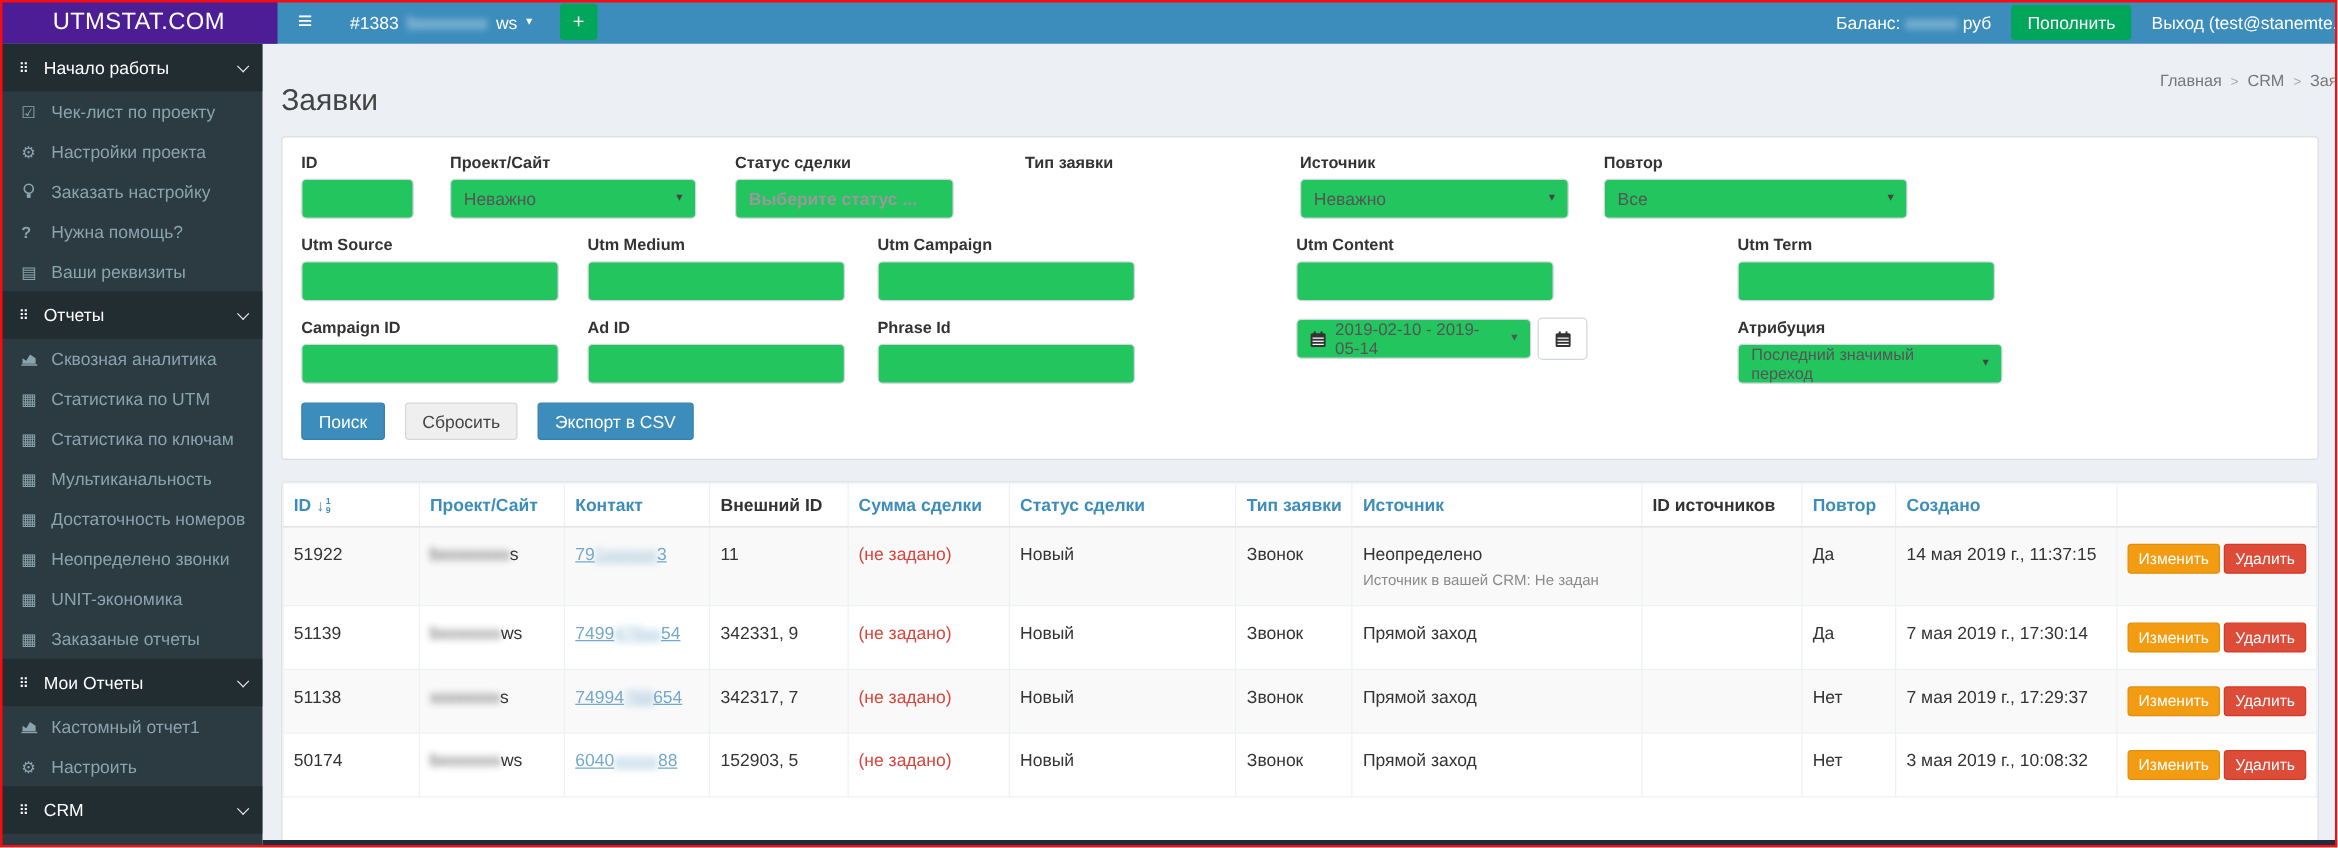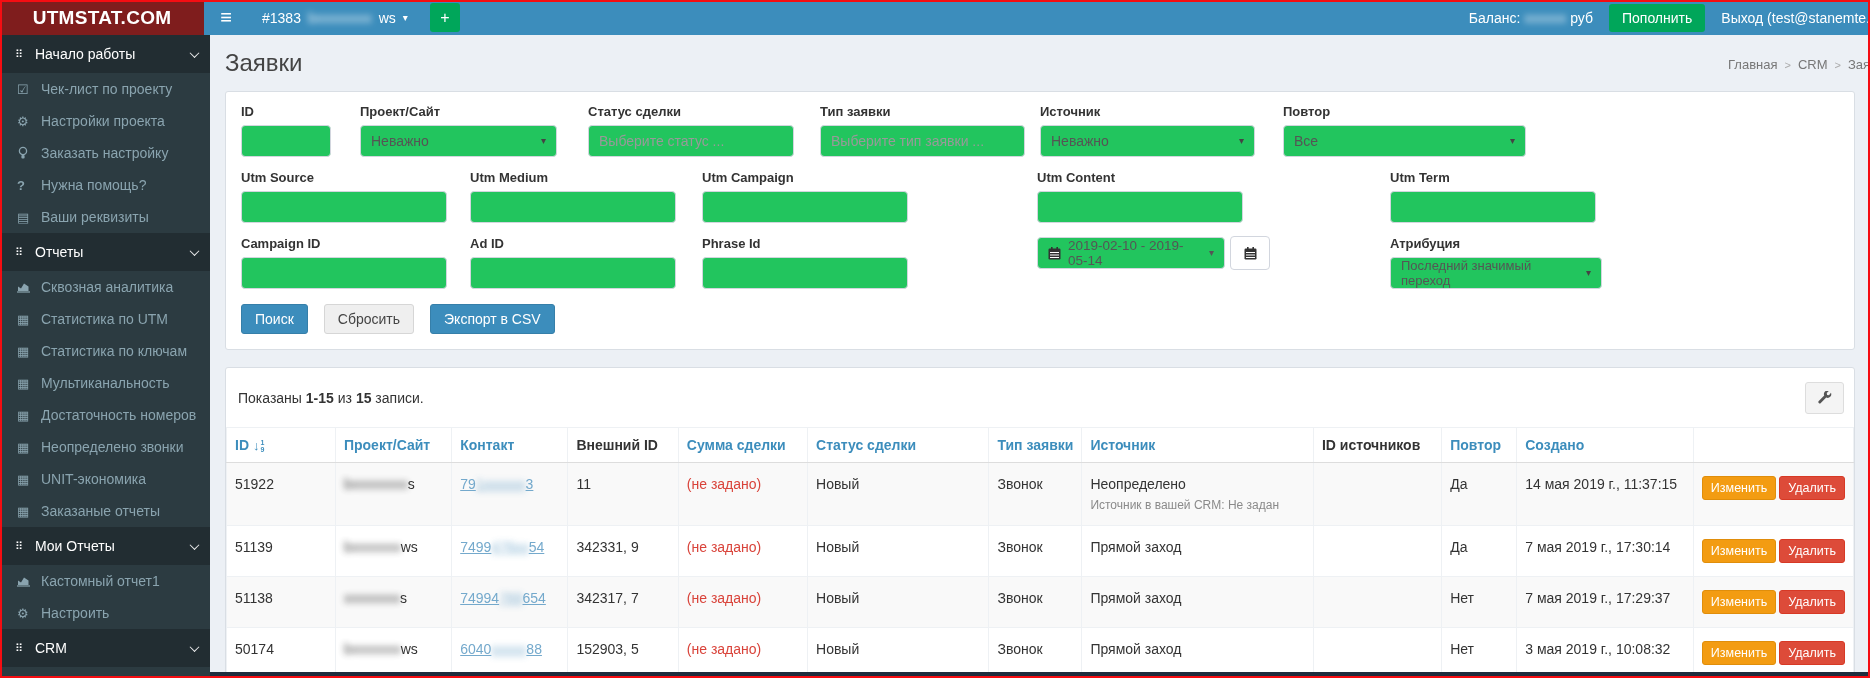--- a/index.html
+++ b/index.html
@@ -4,22 +4,22 @@
 <style>
   html,body{margin:0;padding:0}
   body{
     width:1870px;height:678px;position:relative;overflow:hidden;
     background:#ecf0f5;font-family:"Liberation Sans",sans-serif;color:#333;
   }
   .frame{position:absolute;inset:0;border:2px solid #f50d12;pointer-events:none;z-index:999}
 
   
   .nav{display:flex;align-items:stretch;height:35px;background:#3c8dbc;color:#fff}
-  .logo{width:204px;background:#7f1d1d;display:flex;align-items:center;justify-content:center;
-        font-size:19px;font-weight:bold;letter-spacing:.3px;flex:none}
+  .logo{width:222px;background:#4c1d95;display:flex;align-items:center;justify-content:center;
+        font-size:19px;font-weight:normal;letter-spacing:.3px;flex:none}
   .hamburger{width:44px;display:flex;align-items:center;justify-content:center;font-size:20px;cursor:pointer}
   .proj{display:flex;align-items:center;gap:7px;padding:0 14px;font-size:14px;cursor:pointer}
   .addbtn{background:#00a65a;color:#fff;width:30px;height:29px;margin:3px 8px;border-radius:3px;
           display:flex;align-items:center;justify-content:center;font-size:16px;cursor:pointer}
   .nav-right{margin-left:auto;display:flex;align-items:center;gap:16px;white-space:nowrap;font-size:14px;overflow:hidden}
   .topup{background:#00a65a;padding:6px 13px;border-radius:3px;cursor:pointer}
   .blur{filter:blur(3px);opacity:.85}
   .caret{font-size:10px;line-height:1}
 
   
@@ -28,21 +28,21 @@
         font-size:14px;cursor:pointer}
   .sect .chev{margin-left:auto;opacity:.9}
   .sitem{display:flex;align-items:center;padding:8px 12px 8px 17px;color:#8aa4af;font-size:14px;cursor:pointer}
   .icn{width:24px;flex:none;display:inline-flex;align-items:center;font-size:13px}
   .sect .icn{font-size:11px;width:20px}
   .chev{display:inline-block;width:6px;height:6px;border-right:1.5px solid currentColor;
         border-bottom:1.5px solid currentColor;transform:rotate(45deg) translate(-1px,-1px)}
 
   
   .content{margin-left:210px;height:643px;overflow:hidden;position:relative}
-  .chead{position:relative;padding:10px 15px 0}
+  .chead{position:relative;padding:28px 15px 0}
   .chead h1{font-size:24px;font-weight:normal;color:#444;margin:4px 0 14px}
   .crumbs{position:absolute;top:22px;left:1518px;font-size:13px;color:#777;white-space:nowrap}
   .crumbs .sep{color:#aaa;margin:0 7px;font-size:11px}
 
   .panel{background:#fff;border:1px solid #d9dee4;border-radius:3px;margin:0 15px}
   .panel1{padding:12px 15px 15px}
 
   .frow1{display:grid;grid-template-columns:119px 228px 232px 220px 243px 1fr;margin-bottom:13px}
   .frow23{display:grid;grid-template-columns:229px 232px 335px 353px 1fr;margin-bottom:13px}
   .flabel{display:block;font-weight:bold;font-size:13px;color:#333;margin:0 0 6px}
@@ -234,25 +234,24 @@
       </div>
       <div>
         <label class="flabel">Проект/Сайт</label>
         <div class="ctrl sel" style="width:197px">
           <span>Неважно</span>
           <span class="caret">▾</span>
         </div>
       </div>
       <div>
         <label class="flabel">Статус сделки</label>
-        <input class="ctrl" style="width: 206px;" placeholder="Выберите статус ...">
+        <input class="ctrl" style="width: 175px; font-weight: bold;" placeholder="Выберите статус ...">
       </div>
       <div>
         <label class="flabel">Тип заявки</label>
-        <input class="ctrl" style="width: 205px;" placeholder="Выберите тип заявки ...">
       </div>
       <div>
         <label class="flabel">Источник</label>
         <div class="ctrl sel" style="width:215px">
           <span>Неважно</span>
           <span class="caret">▾</span>
         </div>
       </div>
       <div>
         <label class="flabel">Повтор</label>
@@ -339,32 +338,20 @@
     </div>
 
     <div class="btnrow">
       <span class="btn btn-primary">Поиск</span>
       <span class="btn btn-default">Сбросить</span>
       <span class="btn btn-primary">Экспорт в CSV</span>
     </div>
   </div>
 
   <div class="panel panel2">
-    <div class="p2head">
-      <div class="summary">
-        <span>Показаны </span><b>1-15</b><span> из </span><b>15</b><span> записи.</span>
-      </div>
-      <div class="toolbtn">
-        <span>
-          <svg width="14" height="14" viewBox="0 0 16 16">
-              <path d="M14.8 2.1a4.1 4.1 0 0 1-5.4 5.4L3.2 13.7a1.6 1.6 0 1 1-2.3-2.3L7.1 5.2a4.1 4.1 0 0 1 5.4-5.4L10 2.3l.4 2.2 2.2.4 2.2-2.8z" fill="#555"></path>
-            </svg>
-        </span>
-      </div>
-    </div>
 
     <table class="grid">
       <colgroup>
         <col style="width:116px">
           <col style="width:118px">
           <col style="width:118px">
           <col style="width:112px">
         <col style="width:131px">
           <col style="width:190px">
           <col style="width:86px">

